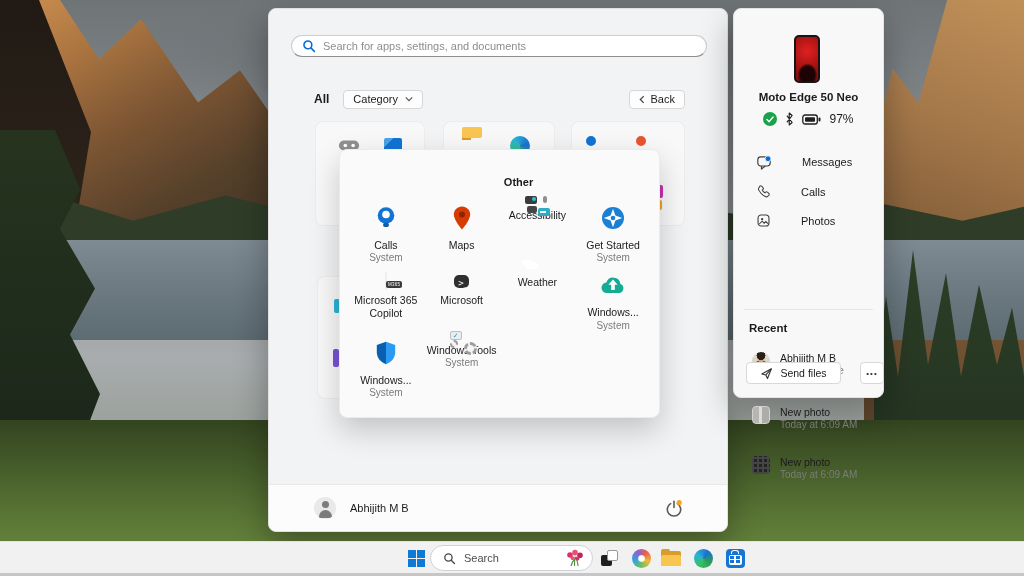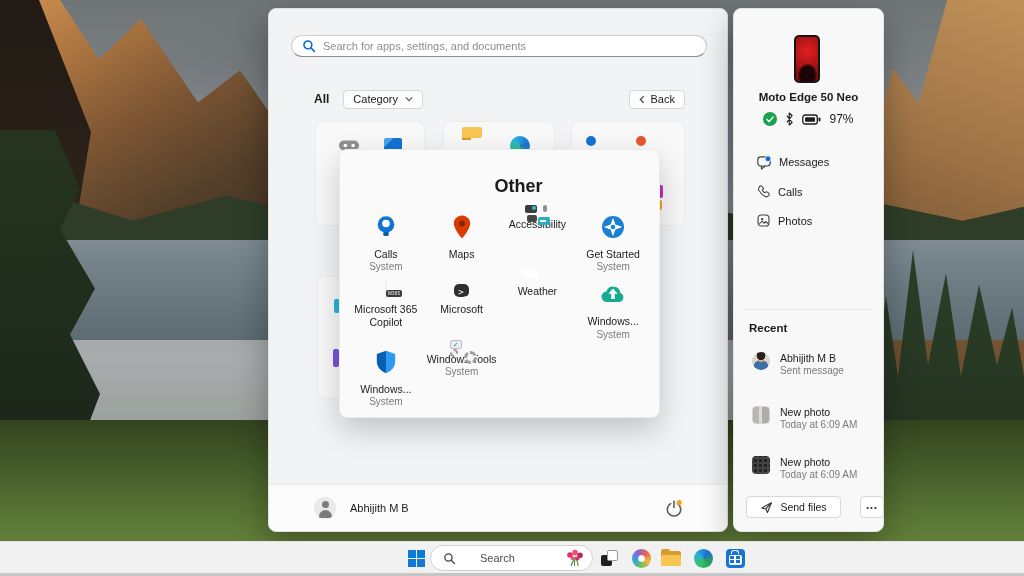--- a/index.html
+++ b/index.html
@@ -54,21 +54,21 @@
   .card3 { left:302px; top:112px; width:114px; height:105px; }
   .card4 { left:48px; top:267px; width:110px; height:123px; }
   .card-ic { position:absolute; }
   .ring { width:20px; height:20px; border-radius:50%; }
   .sliver { position:absolute; border-radius:2px; }
 
   
   .popup { position:absolute; left:70px; top:140px; width:321px; height:269px;
     background:#fafafa; border:1px solid #ebebeb; border-radius:8px;
     box-shadow:0 12px 30px rgba(0,0,0,.20); z-index:5; }
-  .popup-title { text-align:center; padding-top:26px; font-size:18px; font-weight:600; color:#1a1a1a;margin-left:38px; }
+  .popup-title { text-align:center; padding-top:26px; font-size:11px; font-weight:600; color:#1a1a1a;margin-left:38px; }
   .app-grid { display:grid; grid-template-columns:repeat(4,1fr); row-gap:9px; padding:17px 8px 0; }
   .app-cell { text-align:center; cursor:default; }
   .app-name { font-size:10.5px; color:#1b1b1b; line-height:1.18; margin-top:4px; }
   .app-sub { font-size:10px; color:#7b7b7b; margin-top:1px; }
   .ic { width:26px; height:26px; margin:0 auto; position:relative; }
 
   .ic-terminal { background:#2f2f2f; border-radius:5px; color:#fff; font-family:"DejaVu Sans Mono",monospace;
     font-size:9px; text-align:left; padding:3px 0 0 4px; }
   .ic-weather { border-radius:50%; background:radial-gradient(circle at 38% 35%,#ffd34d,#f5a623 55%,#ea8c15); }
   .ic-weather .cloud { position:absolute; right:-1px; bottom:3px; width:13px; height:7px; background:#fff; border-radius:6px;
@@ -94,32 +94,32 @@
   
   .user-bar { position:absolute; left:0; bottom:0; width:100%; height:47px; background:#fcfcfc;
     border-top:1px solid #e9e9e9; border-radius:0 0 8px 8px; display:flex; align-items:center; padding:0 40px 0 45px; }
   .user-avatar { width:22px; height:22px; border-radius:50%; background:#e9e9e9; position:relative; overflow:hidden; }
   .user-avatar .head { position:absolute; left:7.5px; top:4px; width:7px; height:7px; border-radius:50%; background:#7c7c7c; }
   .user-avatar .body { position:absolute; left:4.5px; top:12.5px; width:13px; height:8px; border-radius:7px 7px 0 0; background:#7c7c7c; }
   .user-name { font-size:11px; color:#1b1b1b; margin-left:14px; }
   .power-btn { margin-left:auto; width:26px; height:26px; display:flex; align-items:center; justify-content:center; border-radius:4px; }
 
   
-  .phone-panel { position:absolute; left:733px; top:8px; width:151px; height:524px; background:#f8f8f8;
+  .phone-panel { position:absolute; left:733px; top:8px; width:151px; height:390px; background:#f8f8f8;
     border:1px solid #e3e3e3; border-radius:8px; box-shadow:0 14px 34px rgba(0,0,0,.30); }
   .phone-preview { position:absolute; left:60px; top:26px; width:26px; height:48px; border-radius:5px;
     border:2px solid #151515;
     background:radial-gradient(ellipse 60% 35% at 52% 86%, #1c0404 0 55%, rgba(0,0,0,0) 75%),
                radial-gradient(circle at 50% 32%, #e02020 0%, #a31212 55%, #7a0c0c 100%); }
   .device-name { position:absolute; top:82px; width:100%; text-align:center; font-size:11.5px; font-weight:600; color:#1b1b1b; }
   .status-row { position:absolute; top:103px; width:100%; display:flex; align-items:center; justify-content:center; gap:8px; }
   .check-badge { width:14px; height:14px; border-radius:50%; background:#17a24b; display:flex; align-items:center; justify-content:center; }
   .battery-pct { font-size:12px; color:#1b1b1b; }
   .phone-menu { position:absolute; top:138px; left:0; width:100%; }
-  .pm-item { display:flex; align-items:center; gap:7px; padding:7px 0 7px 22px; font-size:11px; color:#1b1b1b; }
+  .pm-item { display:flex; align-items:center; gap:30px; padding:7px 0 7px 22px; font-size:11px; color:#1b1b1b; }
   .divider { position:absolute; left:10px; right:10px; top:300px; height:1px; background:#e6e6e6; }
   .recent-title { position:absolute; left:15px; top:313px; font-size:11.5px; font-weight:bold; color:#1b1b1b; }
   .recent-list { position:absolute; left:0; top:337px; width:100%; }
   .rc-item { display:flex; align-items:flex-start; gap:10px; padding:6px 6px 6px 18px; }
   .rc-thumb { width:18px; height:18px; border-radius:4px; flex:0 0 auto; }
   .rc-thumb.avatar { border-radius:50%;
     background:radial-gradient(circle at 50% 20% ,#2b2118 0 26%, rgba(0,0,0,0) 27%),
                radial-gradient(circle at 50% 38%, #d9a479 0 24%, rgba(0,0,0,0) 25%),
                radial-gradient(circle at 50% 88%, #3c6ea8 0 42%, rgba(0,0,0,0) 43%),
                linear-gradient(180deg,#e6e0d6,#cfc8bd); }
@@ -136,21 +136,21 @@
     font-size:8px; letter-spacing:1px; color:#333; display:flex; align-items:center; justify-content:center; }
 
   
   .taskbar { position:absolute; left:0; top:541px; width:1024px; height:35px; background:#f1f1f1;
     border-top:1px solid #e3e3e3; }
   .taskbar:after { content:""; position:absolute; left:0; bottom:0; width:100%; height:3px; background:#c6c6c6; }
   .tb-btn { position:absolute; top:0; height:32px; display:flex; align-items:center; justify-content:center; }
   .win-logo { width:17px; height:17px; display:grid; grid-template-columns:8px 8px; grid-template-rows:8px 8px; gap:1px; }
   .win-logo span { background:#0e7ad6; }
   .tb-search { position:absolute; left:430px; top:3px; width:163px; height:26px; background:#fff;
-    border:1px solid #d2d2d2; border-radius:13px; display:flex; align-items:center; padding:0 6px 0 12px; gap:24px; }
+    border:1px solid #d2d2d2; border-radius:13px; display:flex; align-items:center; padding:0 6px 0 12px; gap:8px; }
   .tb-search-label { font-size:11px; color:#4d4d4d; flex:1; }
   .tv-icon { position:relative; width:17px; height:16px; }
   .tv-icon .b { position:absolute; left:0; bottom:0; width:11px; height:11px; background:#1f1f1f; border-radius:2px; }
   .tv-icon .w { position:absolute; right:0; top:0; width:11px; height:11px; background:#fff; border:1px solid #9a9a9a; border-radius:2px; }
   .copilot-ic { width:19px; height:19px; border-radius:50%;
     background:radial-gradient(circle at 50% 50%, #fff 0 20%, rgba(255,255,255,0) 30%),
                conic-gradient(from 40deg,#e8604c,#f2b73d,#68c05f,#33a3e0,#8a63d2,#e8604c); }
   .folder-ic { position:relative; width:20px; height:15px; }
   .folder-ic .back { position:absolute; inset:0; background:#d89c2b; border-radius:2px; }
   .folder-ic .back:before { content:""; position:absolute; left:0; top:-2px; width:9px; height:4px; background:#d89c2b; border-radius:2px 2px 0 0; }

